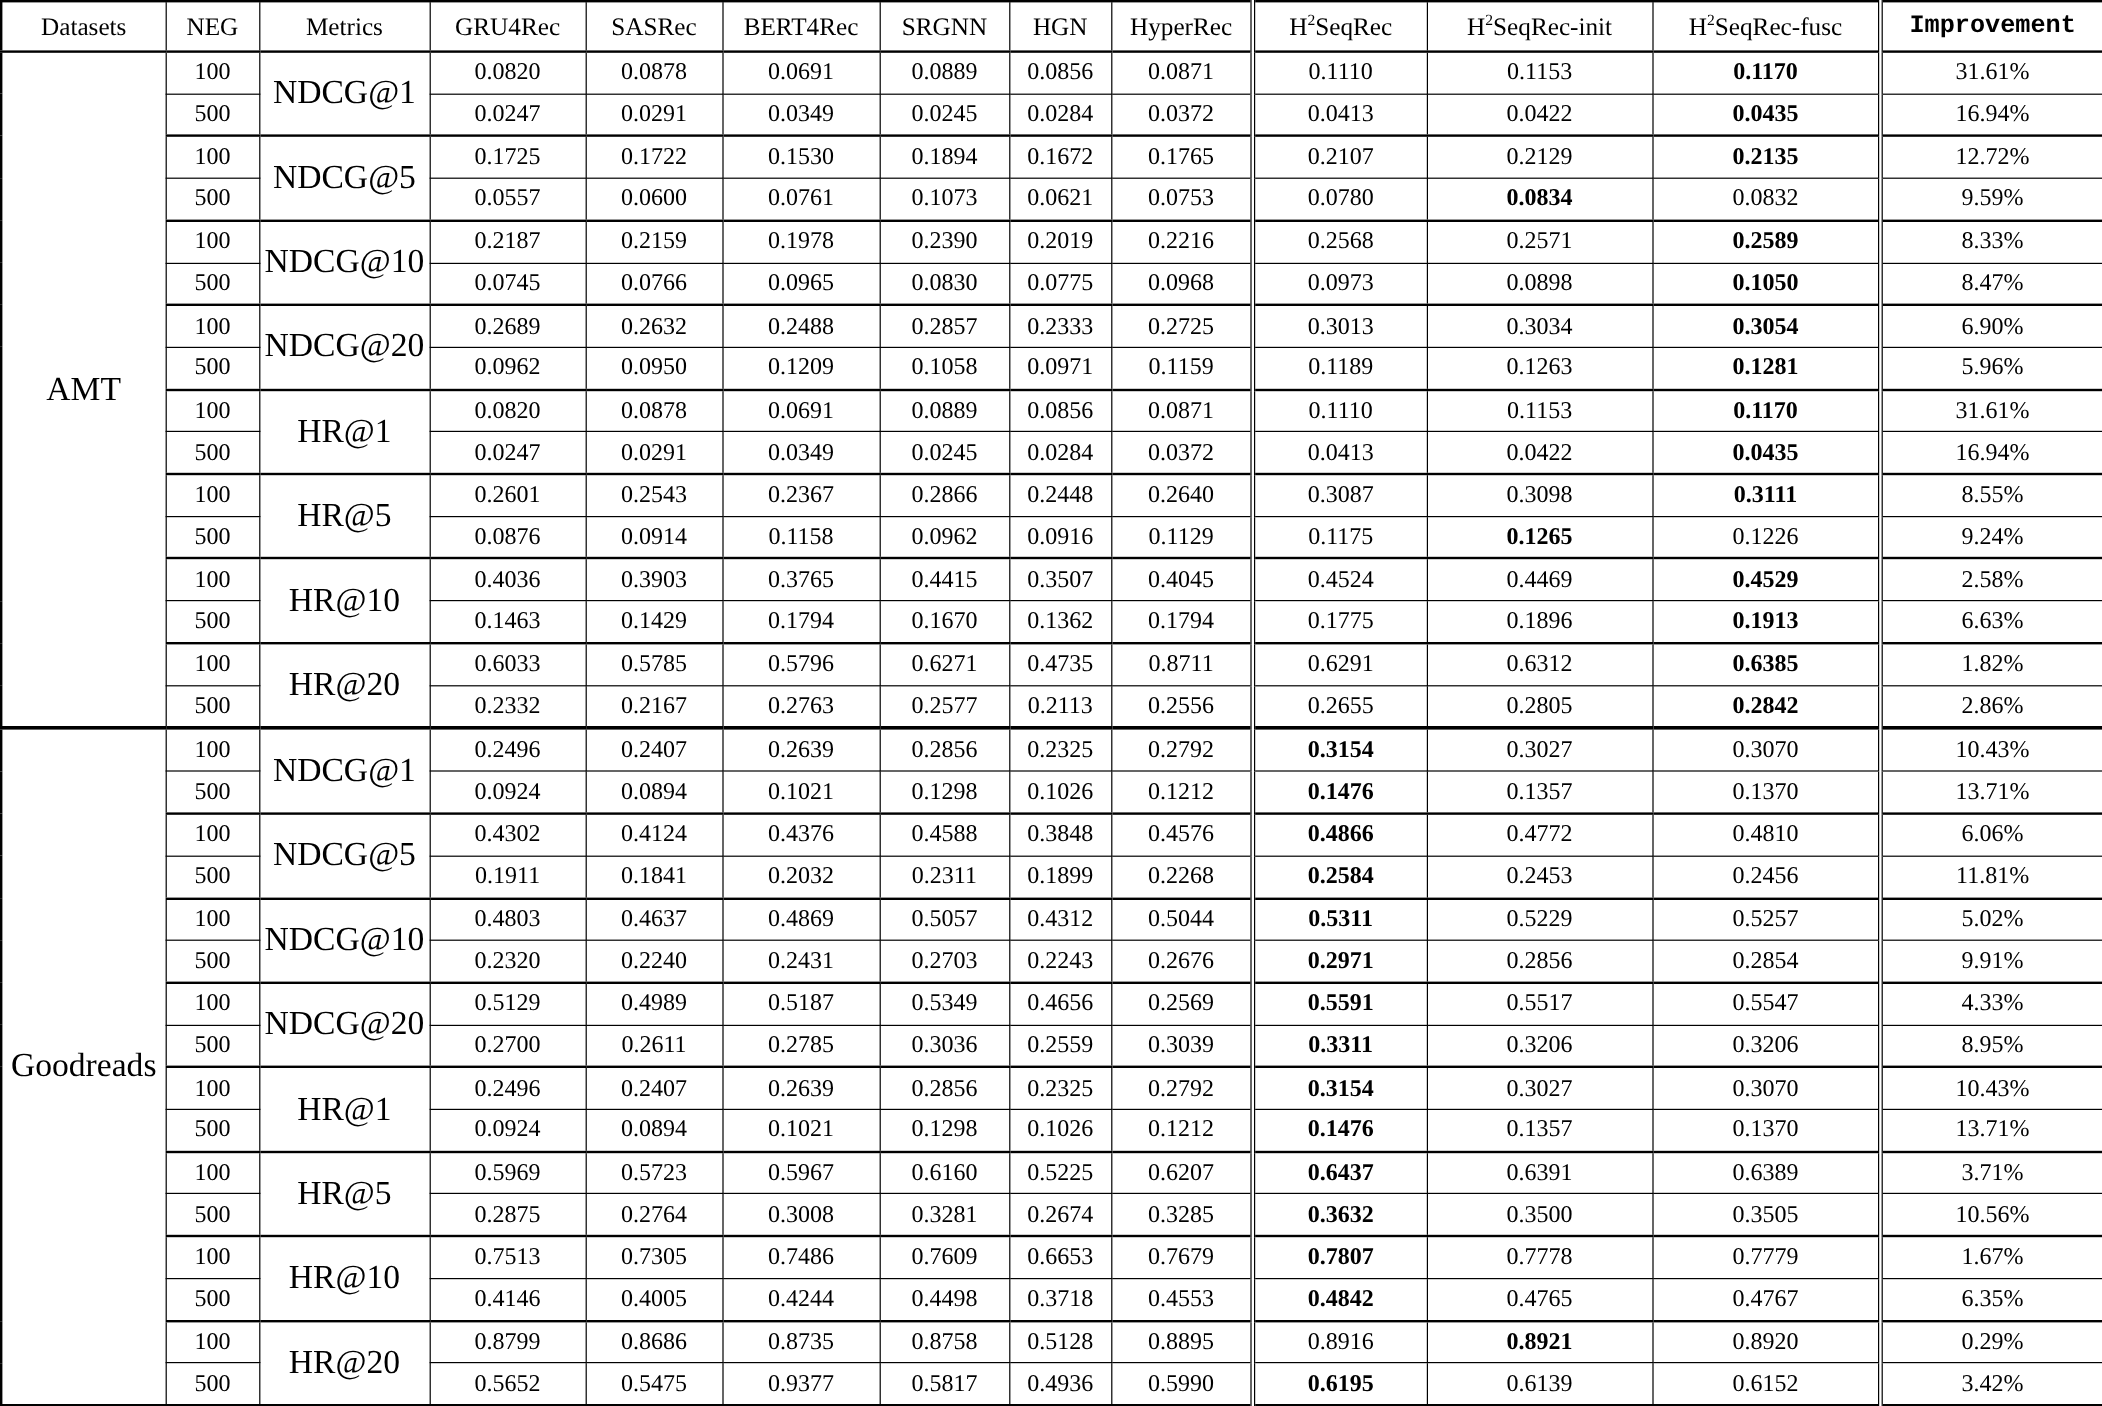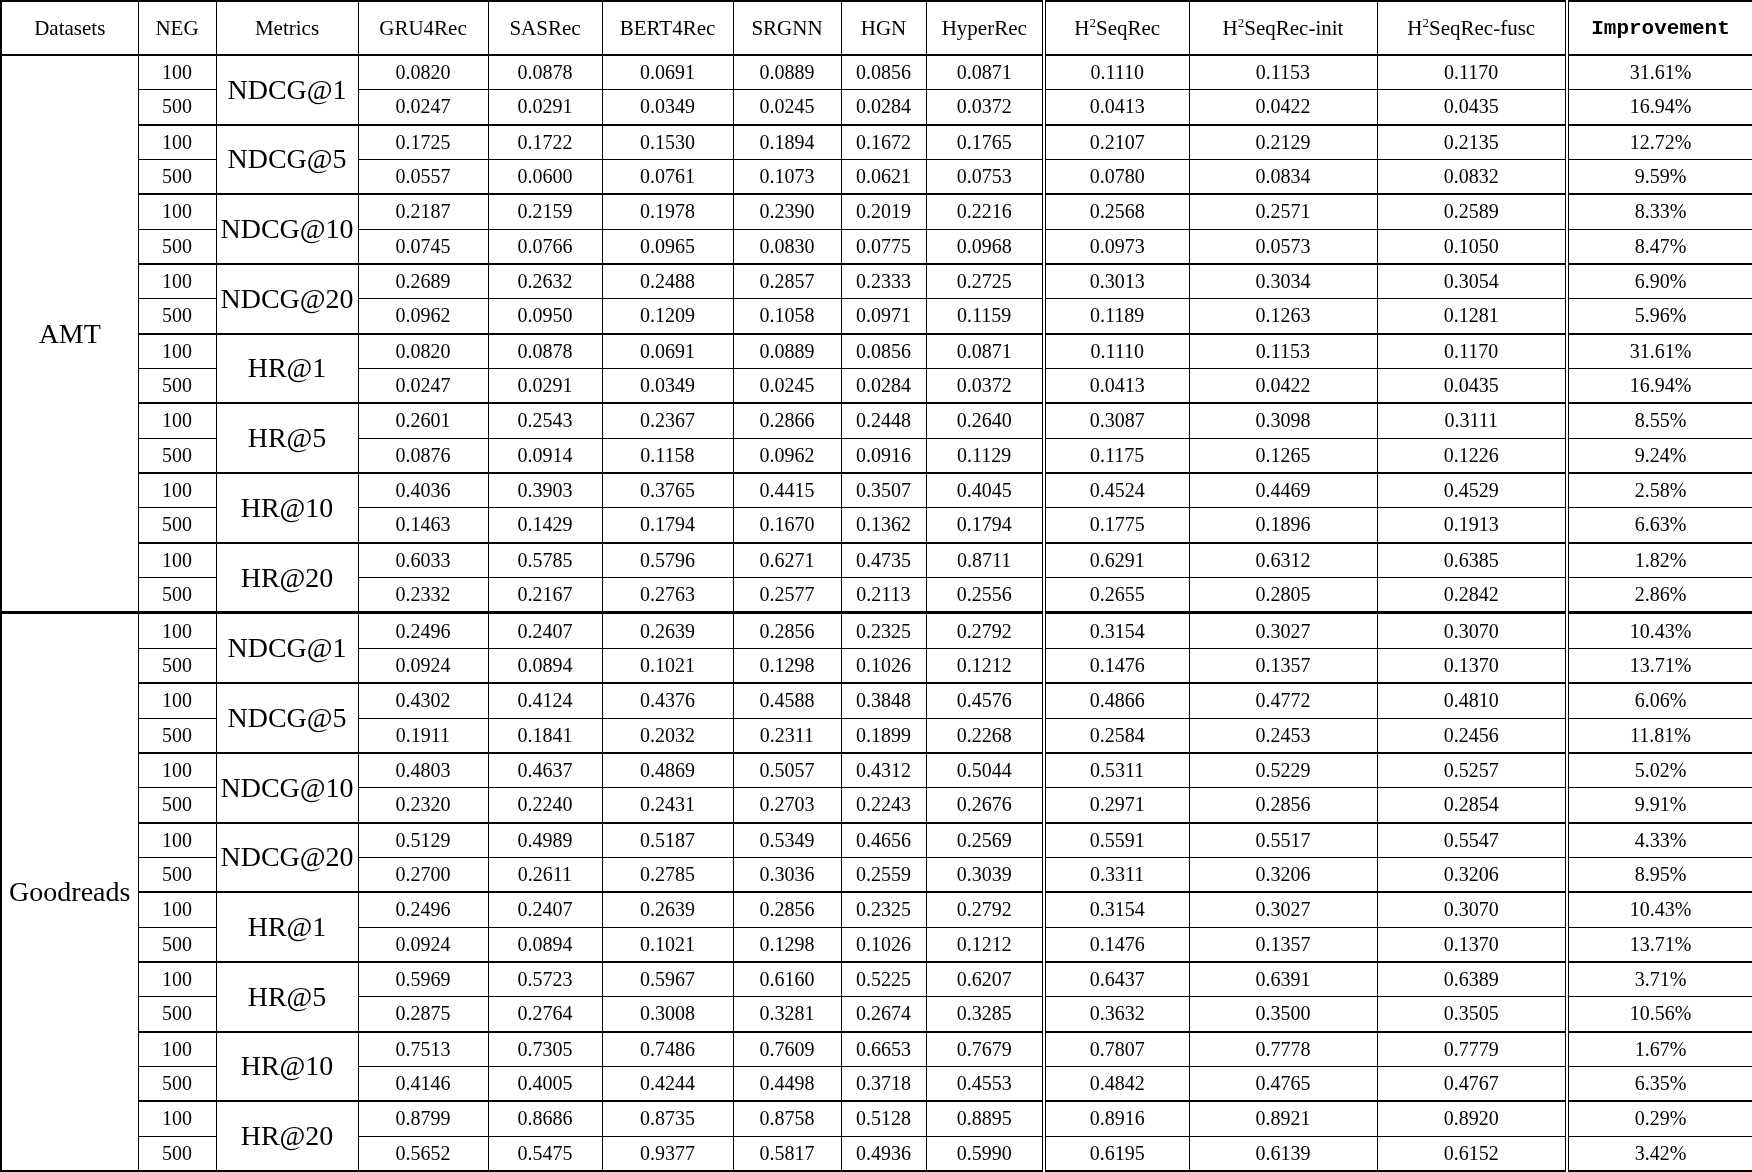--- a/index.html
+++ b/index.html
@@ -21,30 +21,30 @@
   th, td {
     border: 1px solid #000;
     text-align: center;
     vertical-align: middle;
     padding: 0;
     font-size: 19px;
     font-weight: normal;
     white-space: nowrap;
     overflow: hidden;
   }
-  thead tr { height: 54px; }
+  thead tr { height: 42px; }
   thead th {
     font-size: 21px;
     border-bottom: 2px solid #000;
   }
   thead th.bold-header { font-weight: bold; font-family: Liberation Mono, monospace; }
   td.dataset, td.metric { font-size: 28px; }
   td.neg { font-size: 20px; margin-left: 24px; }
   td.val, td.imp { font-size: 20px; }
-  td.best { font-weight: normal; }
+  td.best { font-weight: bold; }
   .dbl-left { border-left: 4px double #000; }
   tr.group-start td { border-top: 2px solid #000; }
   tr.section-start td { border-top: 3px solid #000; }
   sup { font-size: 13px; line-height: 0; }
 </style>
 </head>
 <body>
 
 <table>
   <colgroup>
@@ -151,21 +151,21 @@
       </tr>
       <tr>
         <td class="neg">500</td>
         <td class="val">0.0745</td>
         <td class="val">0.0766</td>
         <td class="val">0.0965</td>
         <td class="val">0.0830</td>
         <td class="val">0.0775</td>
         <td class="val">0.0968</td>
         <td class="val dbl-left">0.0973</td>
-        <td class="val">0.0573</td>
+        <td class="val">0.0898</td>
         <td class="val best">0.1050</td>
         <td class="imp dbl-left">8.47%</td>
       </tr>
       <tr class="group-start">
         <td class="neg">100</td>
         <td class="metric" rowspan="2">NDCG@20</td>
         <td class="val">0.2689</td>
         <td class="val">0.2632</td>
         <td class="val">0.2488</td>
         <td class="val">0.2857</td>

